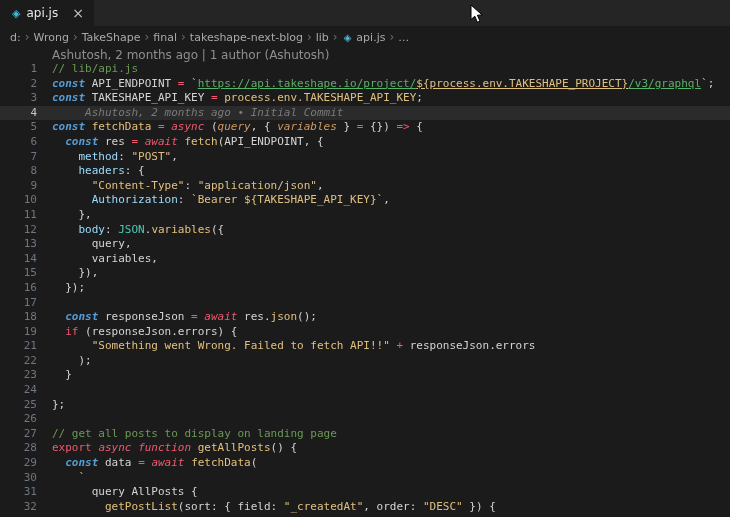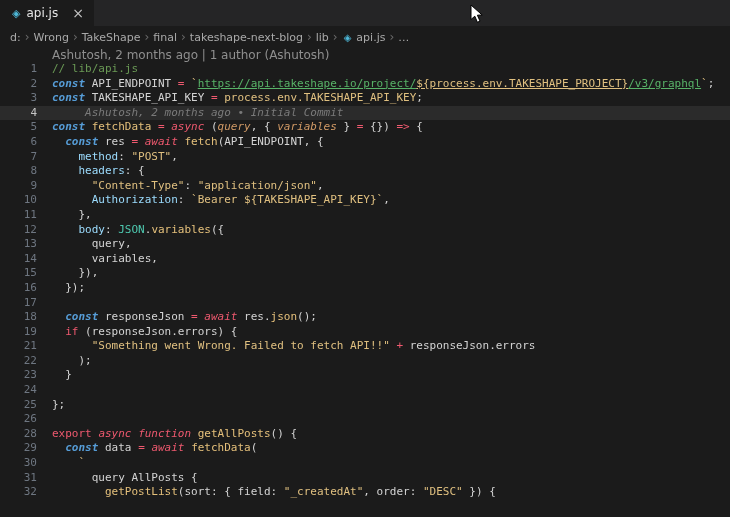--- a/index.html
+++ b/index.html
@@ -102,20 +102,21 @@
         <div class="line"><span class="ln">16</span><span class="code"><span class="t-p">  });</span></span></div>
         <div class="line"><span class="ln">17</span><span class="code"></span></div>
         <div class="line"><span class="ln">18</span><span class="code"><span class="t-p">  </span><span class="t-kb">const</span><span class="t-p"> </span><span class="t-v">responseJson</span><span class="t-p"> </span><span class="t-kr">=</span><span class="t-p"> </span><span class="t-kri">await</span><span class="t-p"> </span><span class="t-v">res</span><span class="t-p">.</span><span class="t-fn">json</span><span class="t-p">();</span></span></div>
         <div class="line"><span class="ln">19</span><span class="code"><span class="t-p">  </span><span class="t-kr">if</span><span class="t-p"> (</span><span class="t-v">responseJson</span><span class="t-p">.</span><span class="t-v">errors</span><span class="t-p">) {</span></span></div>
         <div class="line"><span class="ln">21</span><span class="code"><span class="t-p">      </span><span class="t-s">"Something went Wrong. Failed to fetch API!!"</span><span class="t-p"> </span><span class="t-kr">+</span><span class="t-p"> </span><span class="t-v">responseJson</span><span class="t-p">.</span><span class="t-v">errors</span></span></div>
         <div class="line"><span class="ln">22</span><span class="code"><span class="t-p">    );</span></span></div>
         <div class="line"><span class="ln">23</span><span class="code"><span class="t-p">  }</span></span></div>
         <div class="line"><span class="ln">24</span></div>
         <div class="line"><span class="ln">25</span><span class="code"><span class="t-p">};</span></span></div>
         <div class="line"><span class="ln">26</span><span class="code"></span></div>
+        <div class="line"><span class="ln">27</span><span class="code"><span class="t-cm">// get all posts to display on landing page</span></span></div>
         <div class="line"><span class="ln">28</span><span class="code"><span class="t-kr">export</span><span class="t-p"> </span><span class="t-kri">async</span><span class="t-p"> </span><span class="t-kri">function</span><span class="t-p"> </span><span class="t-fn">getAllPosts</span><span class="t-p">() {</span></span></div>
         <div class="line"><span class="ln">29</span><span class="code"><span class="t-p">  </span><span class="t-kb">const</span><span class="t-p"> </span><span class="t-v">data</span><span class="t-p"> </span><span class="t-kr">=</span><span class="t-p"> </span><span class="t-kri">await</span><span class="t-p"> </span><span class="t-fn">fetchData</span><span class="t-p">(</span></span></div>
         <div class="line"><span class="ln">30</span><span class="code"><span class="t-p">    </span><span class="t-s">`</span></span></div>
         <div class="line"><span class="ln">31</span><span class="code"><span class="t-p">      </span><span class="t-v">query AllPosts {</span></span></div>
         <div class="line"><span class="ln">32</span><span class="code"><span class="t-p">        </span><span class="t-fn">getPostList</span><span class="t-p">(sort: { field: </span><span class="t-s">"_createdAt"</span><span class="t-p">, order: </span><span class="t-s">"DESC"</span><span class="t-p"> }) {</span></span></div>
       </div>
   </div>
 
   <svg class="cursor" viewBox="0 0 14 21" xmlns="http://www.w3.org/2000/svg">
     <path d="M1 1 L1 15.5 L4.8 12.2 L7.4 18.3 L10 17.1 L7.4 11.2 L12.2 11 Z" fill="#ffffff" stroke="#000000" stroke-width="1"></path>

